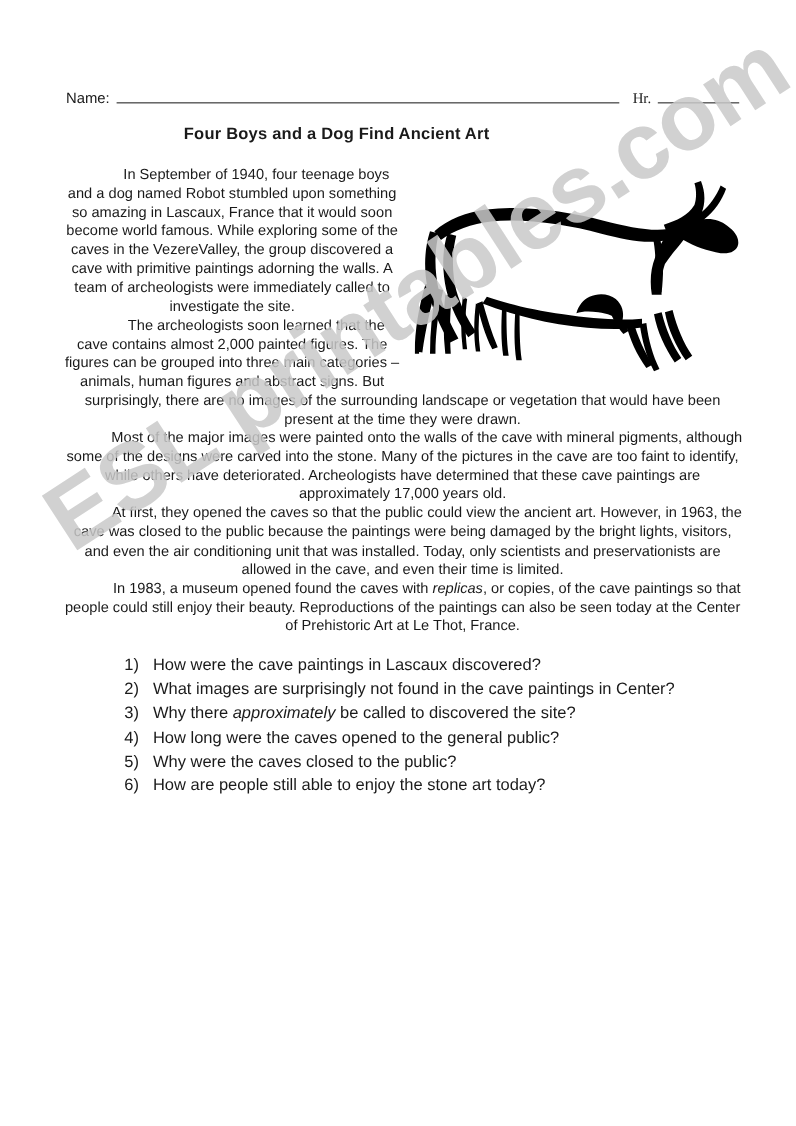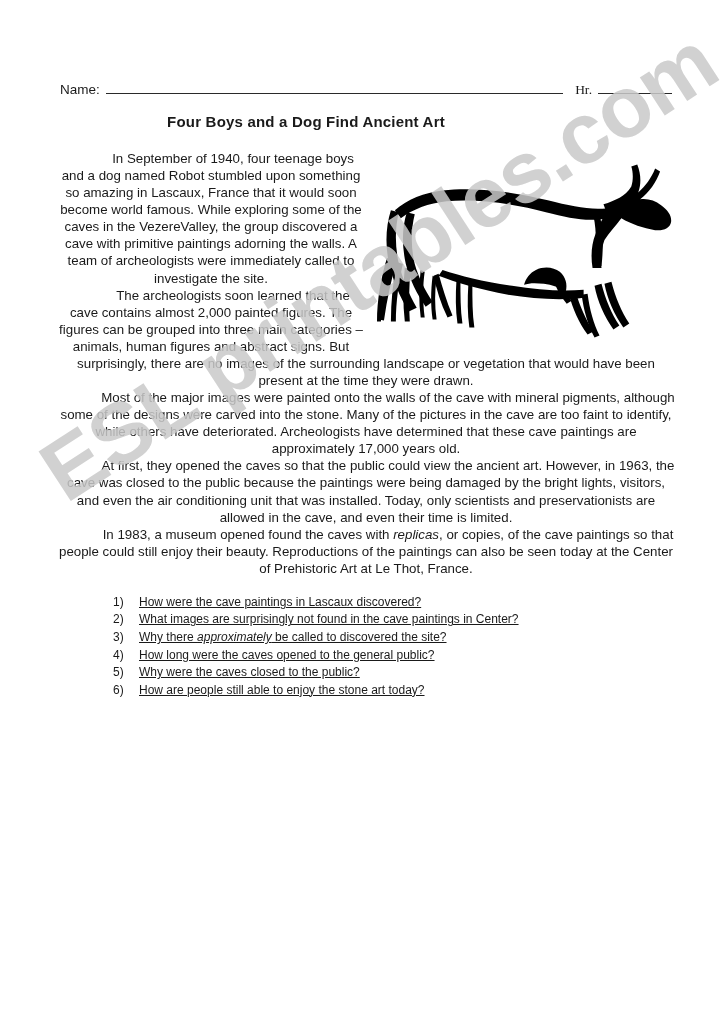--- a/index.html
+++ b/index.html
@@ -117,25 +117,24 @@
     font-weight: bold;
     font-size: 13.3px;
     line-height: 1.3;
     text-indent: 0;
     clear: both;
   }
 
   ol.questions {
     margin: 17px 0 0 0;
     padding-left: 56px;
-    font-size: 12px;
+    font-size: 15px;
     line-height: 1.46;
     list-style-type: none;
     counter-reset: q;
-    text-decoration: underline;
   }
   ol.questions li {
     counter-increment: q;
     position: relative;
     padding-left: 26px;
   }
   ol.questions li::before {
     content: counter(q) ")";
     position: absolute;
     left: 0;

